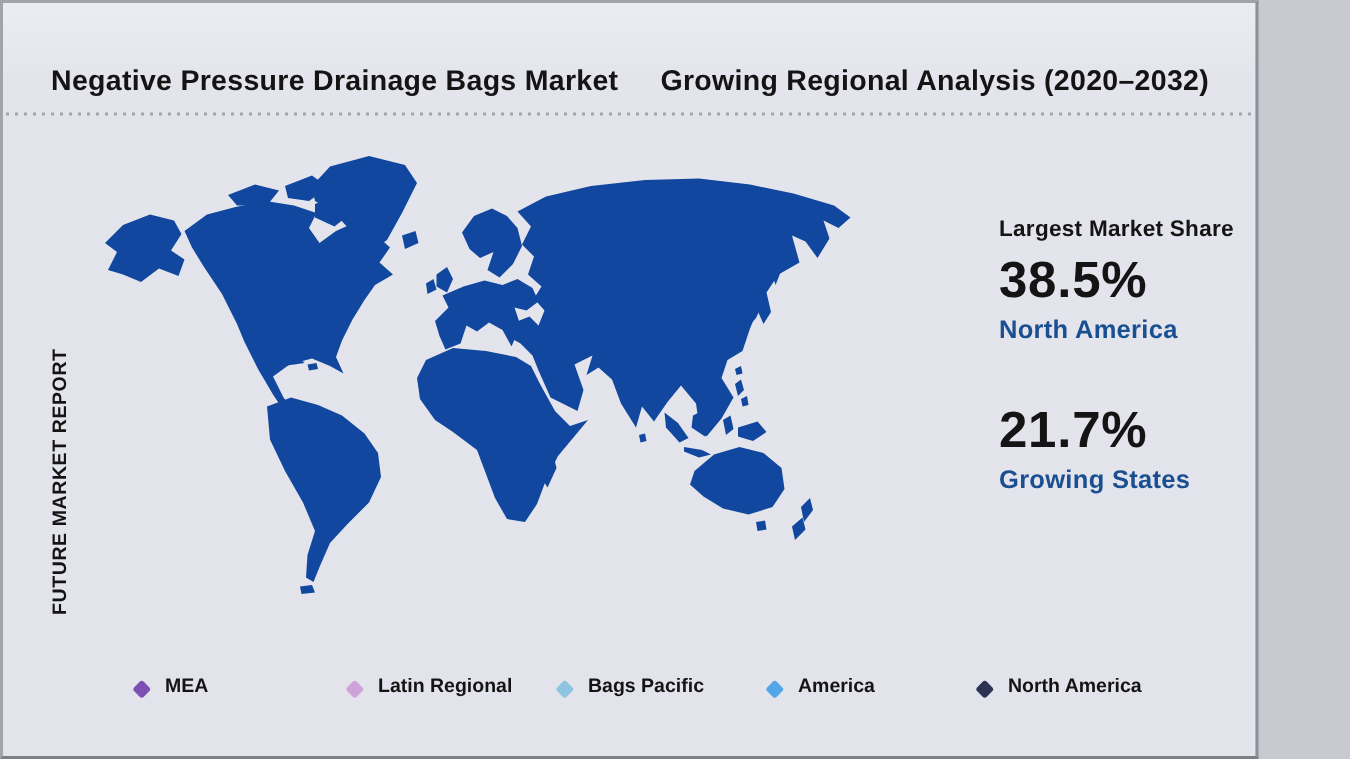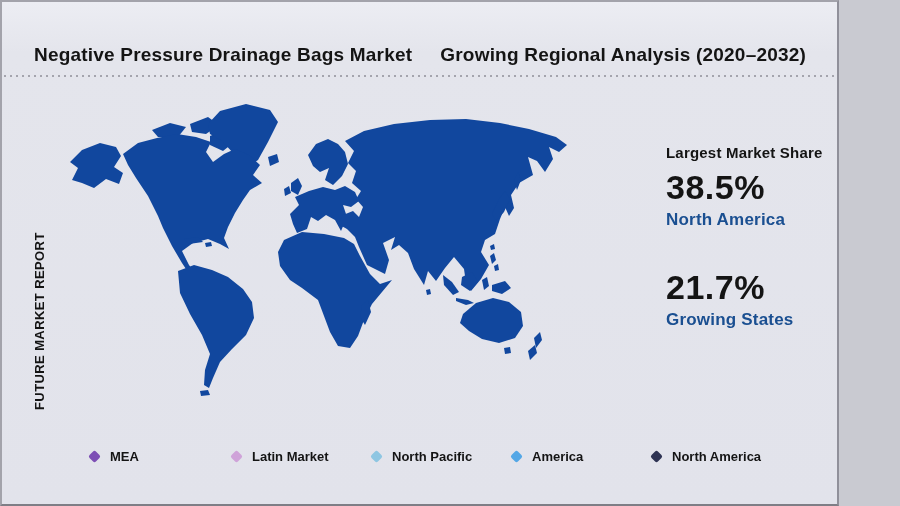--- a/index.html
+++ b/index.html
@@ -17,21 +17,21 @@
     writing-mode:vertical-rl;transform:rotate(180deg);white-space:nowrap;
     font-size:13px;font-weight:800;color:#141414;letter-spacing:.4px;}
   .map{position:absolute;left:60px;top:86px;width:560px;height:330px;}
   .map path{fill:var(--map-blue,#11479e);stroke:none;}
   .stats{position:absolute;left:664px;top:142px;width:240px;}
   .stat{margin-bottom:38px;}
   .stat-label{font-size:15px;font-weight:800;color:#141414;letter-spacing:.2px;}
   .stat-value{font-size:34px;font-weight:800;color:#141414;margin:7px 0 3px 0;letter-spacing:.5px;}
   .stat-region{font-size:17px;font-weight:800;letter-spacing:.2px;}
   .legend{position:absolute;top:447px;left:0;width:100%;height:20px;}
-  .legend-item{position:absolute;display:flex;align-items:center;gap:11px;
+  .legend-item{position:absolute;display:flex;align-items:flex-end;gap:11px;
     font-size:13px;font-weight:800;color:#141414;white-space:nowrap;}
   .legend-dot{width:9px;height:9px;border-radius:2px;transform:rotate(45deg);flex:0 0 auto;}
 </style>
 </head>
 <body>
 
 <div class="frame">
 
   <div class="title-row">
     <span>Negative Pressure Drainage Bags Market</span>
@@ -110,25 +110,25 @@
     </div>
   </div>
 
   <div class="legend">
     <div class="legend-item" style="left:88px">
       <span class="legend-dot" style="background: rgb(125, 79, 181);"></span>
       <span>MEA</span>
     </div>
     <div class="legend-item" style="left:230px">
       <span class="legend-dot" style="background: rgb(207, 163, 217);"></span>
-      <span>Latin Market</span>
+      <span>Latin Regional</span>
     </div>
     <div class="legend-item" style="left:370px">
       <span class="legend-dot" style="background: rgb(142, 198, 226);"></span>
-      <span>North Pacific</span>
+      <span>Bags Pacific</span>
     </div>
     <div class="legend-item" style="left:510px">
       <span class="legend-dot" style="background: rgb(84, 167, 230);"></span>
       <span>America</span>
     </div>
     <div class="legend-item" style="left:650px">
       <span class="legend-dot" style="background: rgb(46, 51, 83);"></span>
       <span>North America</span>
     </div>
   </div>

